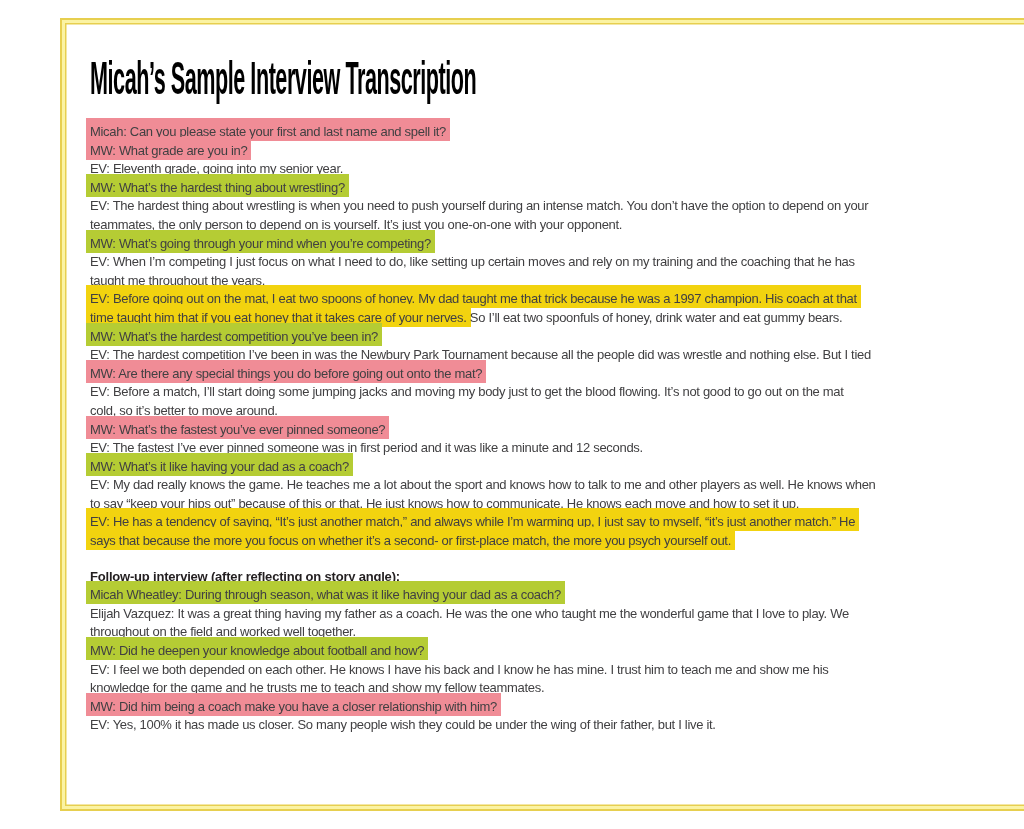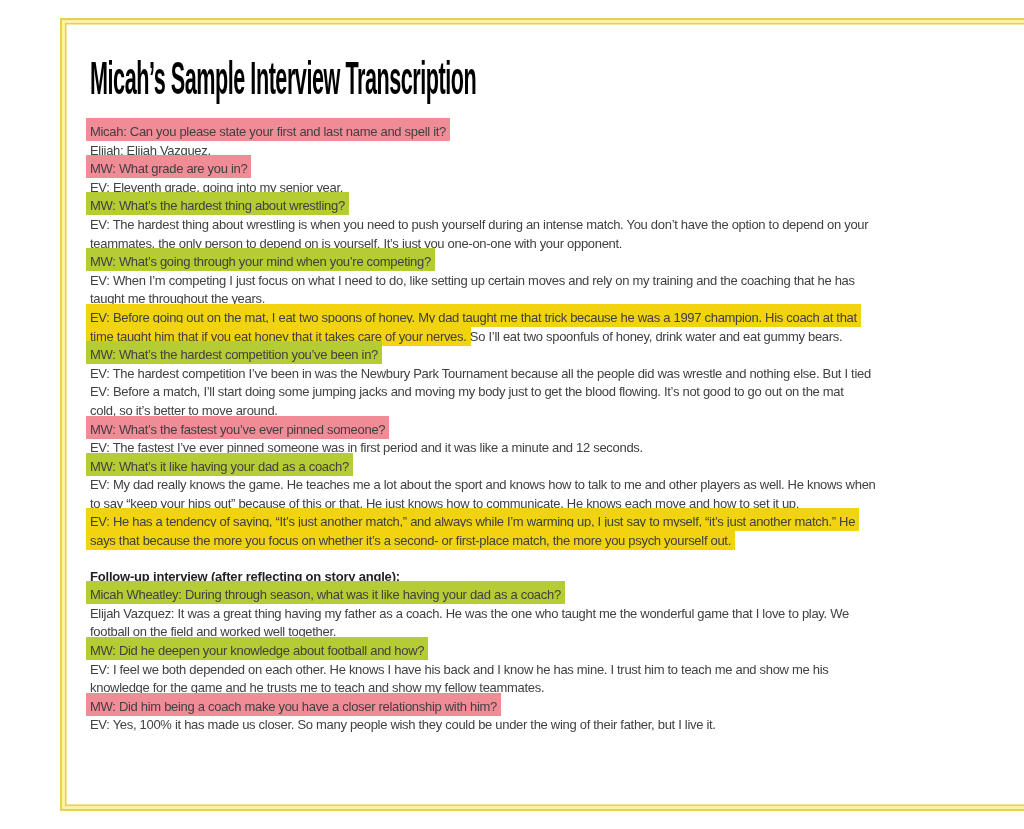--- a/index.html
+++ b/index.html
@@ -72,45 +72,45 @@
 </style>
 </head>
 <body>
 
 <div class="frame"></div>
 
 <div class="doc">
   <h1 class="title">Micah’s Sample Interview Transcription</h1>
   <div id="transcript">
       <div class="line"><span class="hl hl-pink">Micah: Can you please state your first and last name and spell it?</span></div>
-      <div class="line"><span>Elijah: Elijah Vazquez.</span></div>
       <div class="line"><span class="hl hl-pink">MW: What grade are you in?</span></div>
       <div class="line"><span>EV: Eleventh grade, going into my senior year.</span></div>
       <div class="line"><span class="hl hl-green">MW: What’s the hardest thing about wrestling?</span></div>
       <div class="line"><span>EV: The hardest thing about wrestling is when you need to push yourself during an intense match. You don’t have the option to depend on your</span></div>
       <div class="line"><span>teammates, the only person to depend on is yourself. It’s just you one-on-one with your opponent.</span></div>
       <div class="line"><span class="hl hl-green">MW: What’s going through your mind when you’re competing?</span></div>
       <div class="line"><span>EV: When I’m competing I just focus on what I need to do, like setting up certain moves and rely on my training and the coaching that he has</span></div>
       <div class="line"><span>taught me throughout the years.</span></div>
       <div class="line"><span class="hl hl-yellow">EV: Before going out on the mat, I eat two spoons of honey. My dad taught me that trick because he was a 1997 champion. His coach at that</span></div>
       <div class="line"><span class="hl hl-yellow">time taught him that if you eat honey that it takes care of your nerves.</span><span> So I’ll eat two spoonfuls of honey, drink water and eat gummy bears.</span></div>
       <div class="line"><span class="hl hl-green">MW: What’s the hardest competition you’ve been in?</span></div>
       <div class="line"><span>EV: The hardest competition I’ve been in was the Newbury Park Tournament because all the people did was wrestle and nothing else. But I tied</span></div>
+      <div class="line"><span class="hl hl-pink">MW: Are there any special things you do before going out onto the mat?</span></div>
       <div class="line"><span>EV: Before a match, I’ll start doing some jumping jacks and moving my body just to get the blood flowing. It’s not good to go out on the mat</span></div>
       <div class="line"><span>cold, so it’s better to move around.</span></div>
       <div class="line"><span class="hl hl-pink">MW: What’s the fastest you’ve ever pinned someone?</span></div>
       <div class="line"><span>EV: The fastest I’ve ever pinned someone was in first period and it was like a minute and 12 seconds.</span></div>
       <div class="line"><span class="hl hl-green">MW: What’s it like having your dad as a coach?</span></div>
       <div class="line"><span>EV: My dad really knows the game. He teaches me a lot about the sport and knows how to talk to me and other players as well. He knows when</span></div>
       <div class="line"><span>to say “keep your hips out” because of this or that. He just knows how to communicate. He knows each move and how to set it up.</span></div>
       <div class="line"><span class="hl hl-yellow">EV: He has a tendency of saying, “It’s just another match,” and always while I’m warming up, I just say to myself, “it’s just another match.” He</span></div>
       <div class="line"><span class="hl hl-yellow">says that because the more you focus on whether it’s a second- or first-place match, the more you psych yourself out.</span></div>
       <div class="followup-heading">Follow-up interview (after reflecting on story angle):</div>
       <div class="line"><span class="hl hl-green">Micah Wheatley: During through season, what was it like having your dad as a coach?</span></div>
       <div class="line"><span>Elijah Vazquez: It was a great thing having my father as a coach. He was the one who taught me the wonderful game that I love to play. We</span></div>
-      <div class="line"><span>football on the field and worked well together.</span></div>
+      <div class="line"><span>throughout on the field and worked well together.</span></div>
       <div class="line"><span class="hl hl-green">MW: Did he deepen your knowledge about football and how?</span></div>
       <div class="line"><span>EV: I feel we both depended on each other. He knows I have his back and I know he has mine. I trust him to teach me and show me his</span></div>
       <div class="line"><span>knowledge for the game and he trusts me to teach and show my fellow teammates.</span></div>
       <div class="line"><span class="hl hl-pink">MW: Did him being a coach make you have a closer relationship with him?</span></div>
       <div class="line"><span>EV: Yes, 100% it has made us closer. So many people wish they could be under the wing of their father, but I live it.</span></div>
     </div>
 </div>
 
 </body></html>

